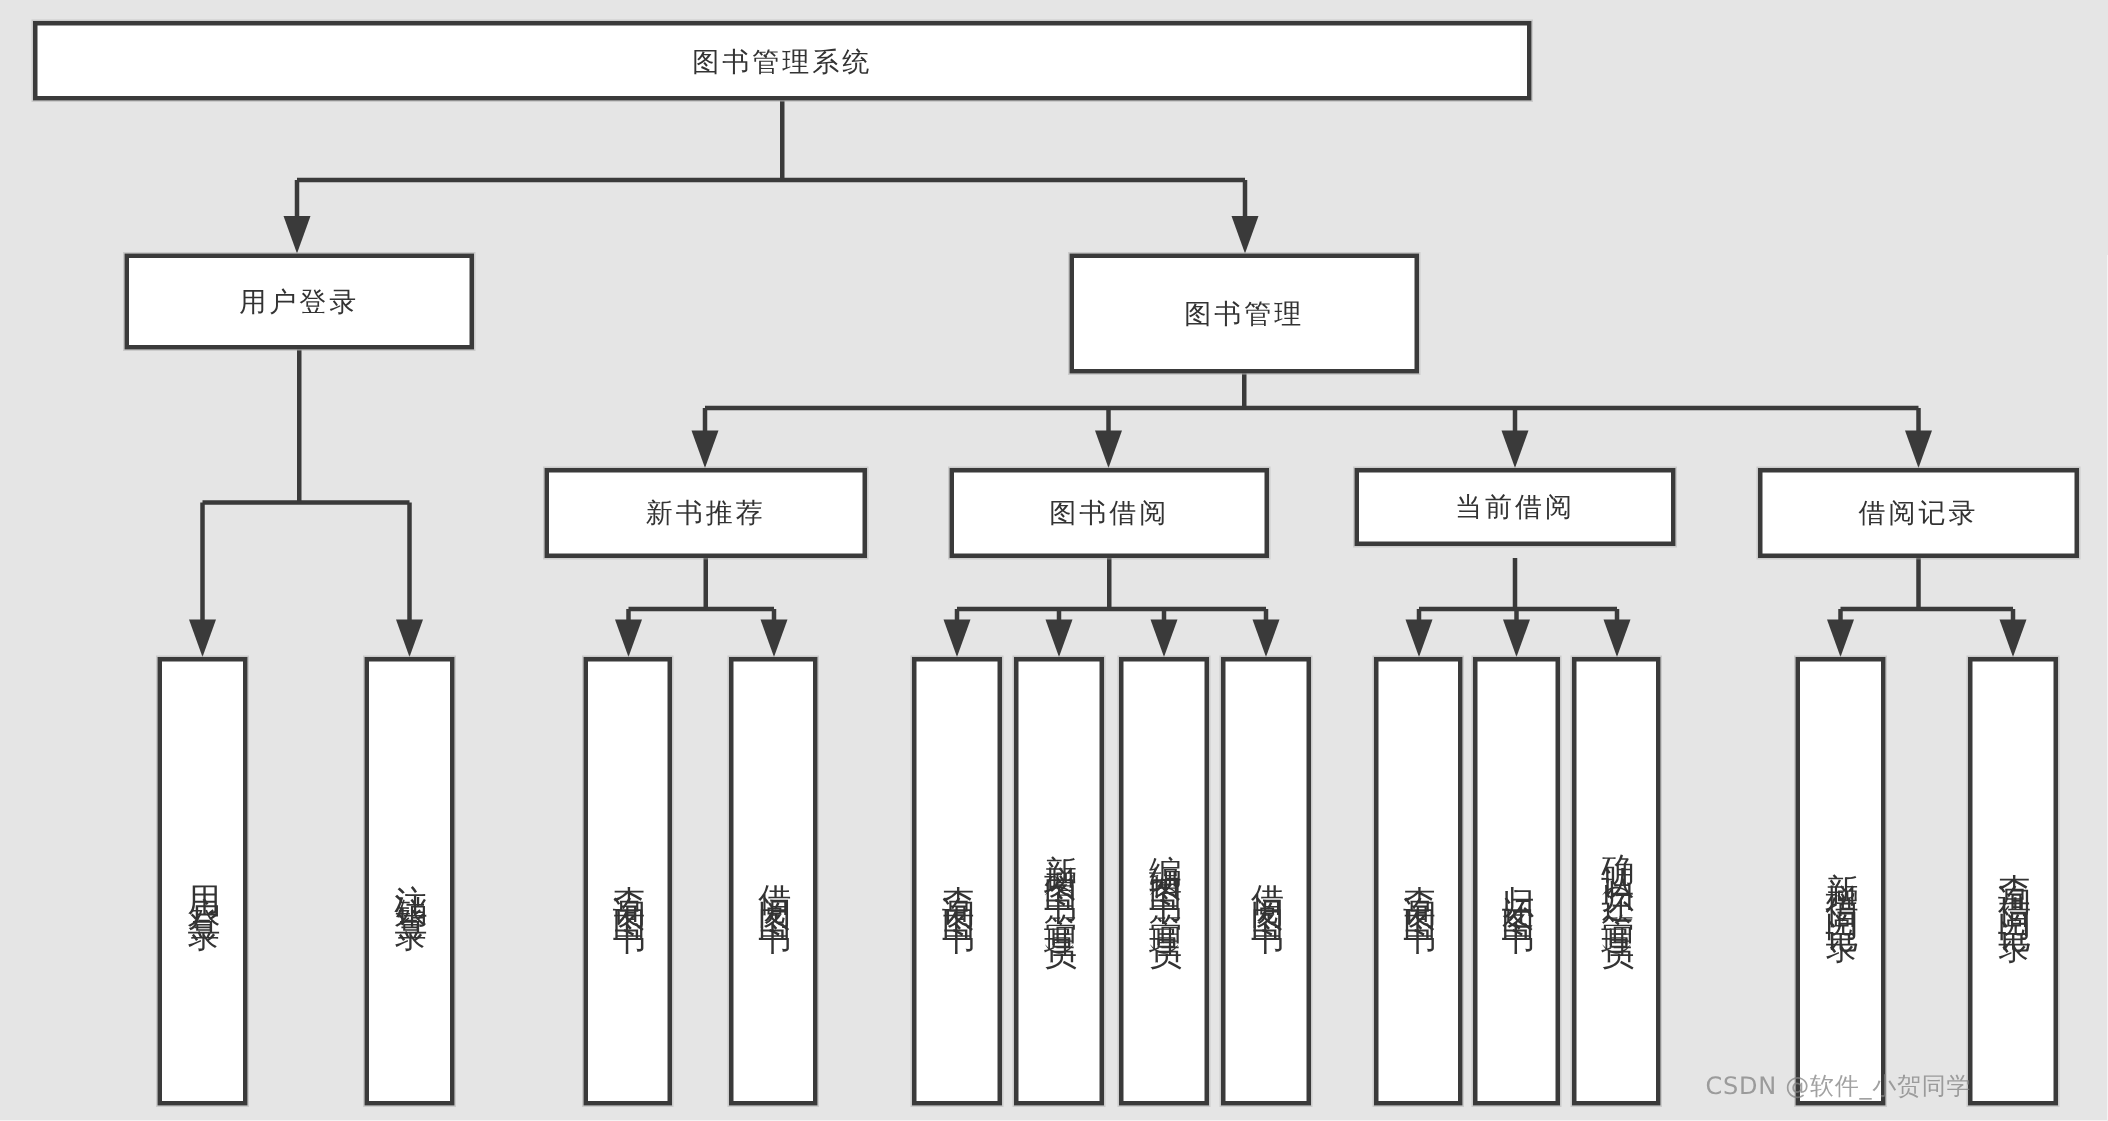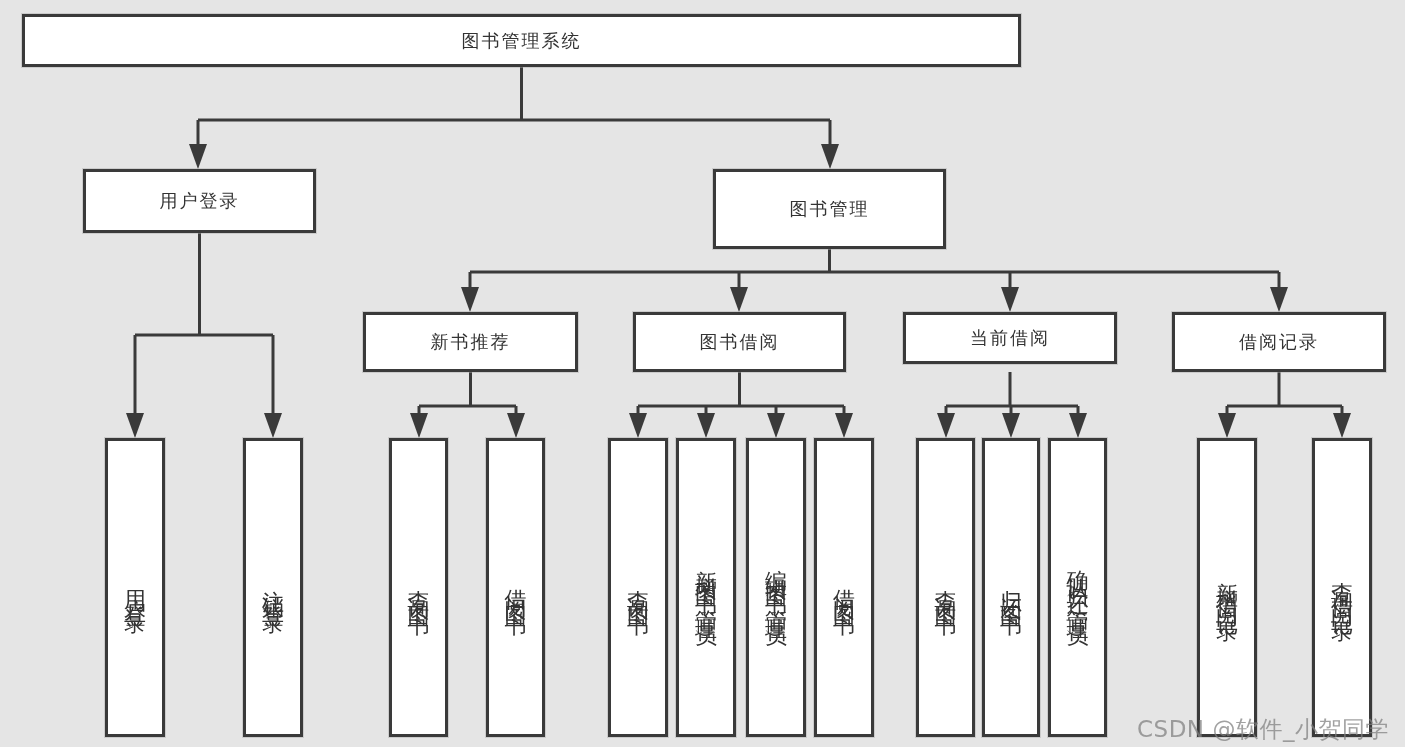--- a/index.html
+++ b/index.html
@@ -47,21 +47,21 @@
     text-orientation: mixed;
     font-size: 22px;
     letter-spacing: 8px;
     line-height: 1;
     color: #333333;
   }
   #watermark {
     position: absolute;
     left: 1137px;
     top: 714px;
-    font-size: 23px;
+    font-size: 16px;
     color: rgba(130,130,130,0.75);
     z-index: 10;
     white-space: nowrap;
     letter-spacing: 0.5px;
   }
   .cline { stroke: #3a3a3a; stroke-width: 3; fill: none; }
   .ahead { fill: #3a3a3a; stroke: none; }
 </style>
 </head>
 <body>

